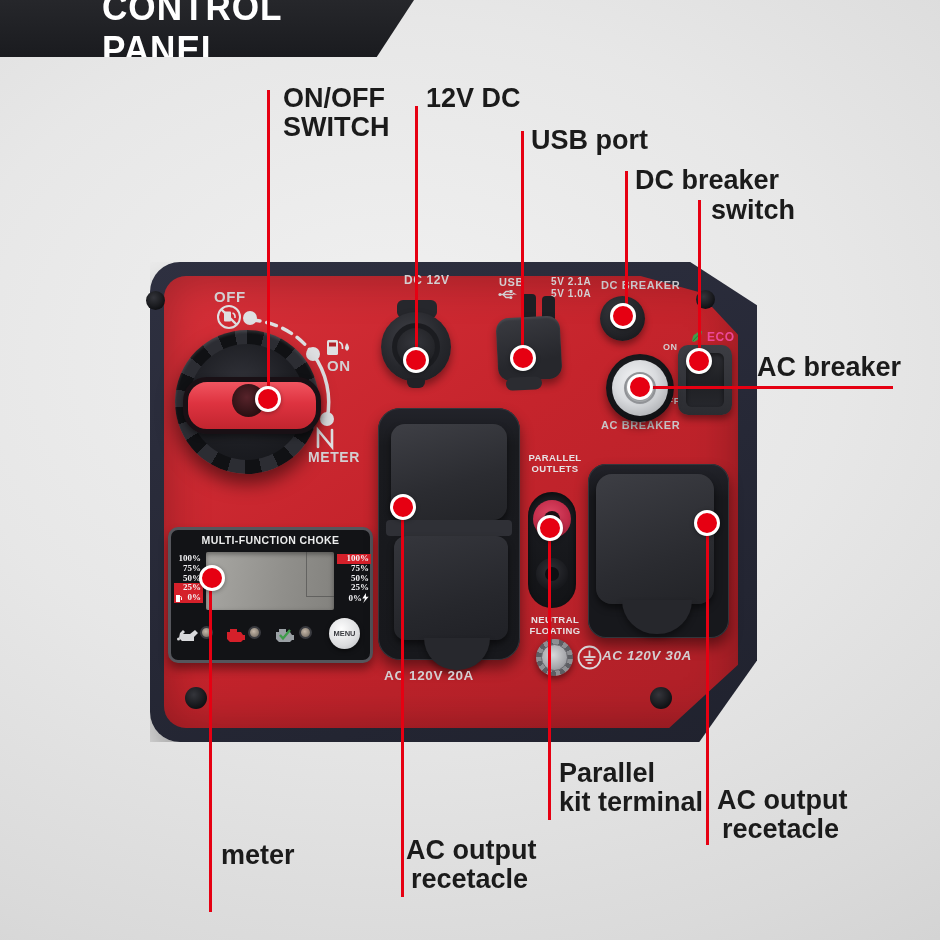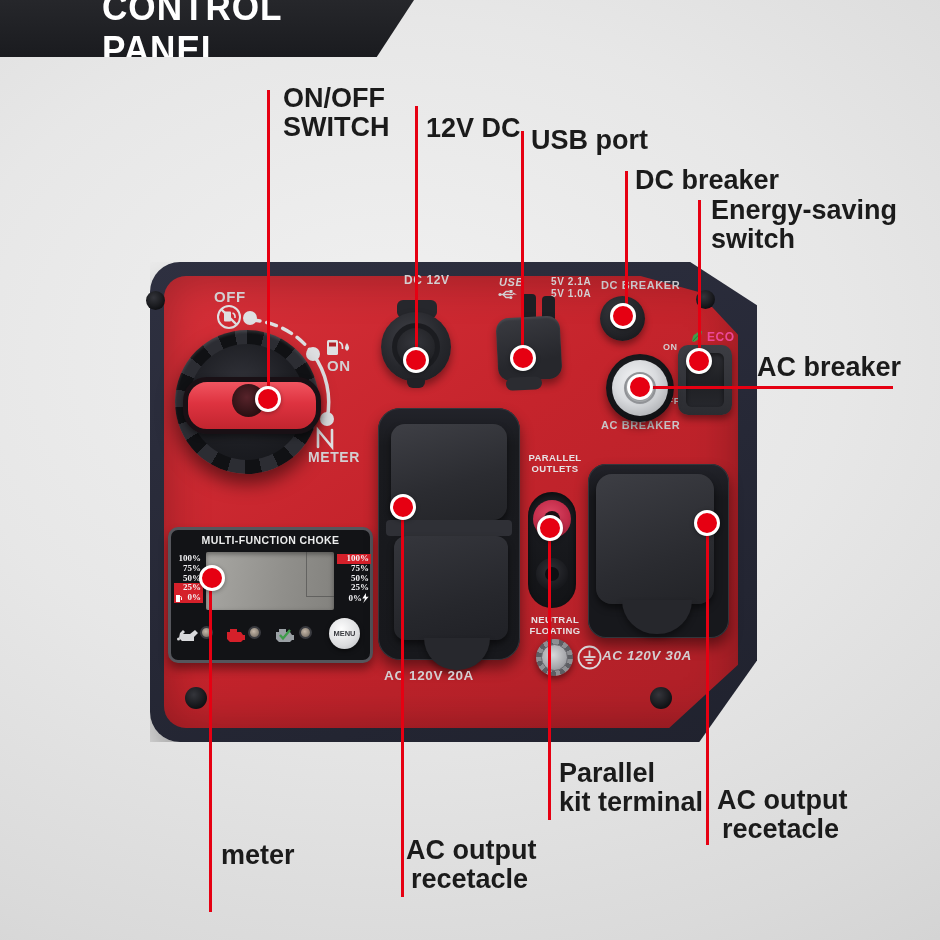--- a/index.html
+++ b/index.html
@@ -182,21 +182,21 @@
 <div class="ptext" style="left:327px;top:357px;font-size:15px;">ON</div>
 <div class="ptext" style="left:308px;top:449px;font-size:14px;">METER</div>
 
 <div class="ptext" style="left:404px;top:273px;font-size:12px;">DC 12V</div>
 <div class="dc12-hinge"></div>
 <div class="dc12-body">
   <div class="dc12-face"></div>
 </div>
 <div class="dc12-notch"></div>
 
-<div class="ptext" style="left:499px;top:276px;font-size:11px;font-style:italic;">USB</div>
+<div class="ptext" style="left:499px;top:276px;font-size:11px;">USB</div>
 <svg style="position:absolute;left:498px;top:289px;z-index:6;" width="20" height="11">
   <g stroke="#d3cfd1" stroke-width="1.4" fill="none">
     <line x1="2" y1="5.5" x2="15" y2="5.5"></line>
     <path d="M5,5.5 L8,2.5 H11.5"></path>
     <path d="M5,5.5 L8,8.5 H11.5"></path>
   </g>
   <circle cx="2" cy="5.5" r="1.6" fill="#d3cfd1"></circle>
   <rect x="11.5" y="1" width="3" height="3" fill="#d3cfd1"></rect>
   <circle cx="12.8" cy="8.5" r="1.6" fill="#d3cfd1"></circle>
   <path d="M15,5.5 l4,0 -4,-2 z" fill="#d3cfd1"></path>
@@ -340,31 +340,30 @@
 <div class="dot" style="left:627px;top:374px;"></div>
 <div class="dot" style="left:199px;top:565px;"></div>
 <div class="dot" style="left:390px;top:494px;"></div>
 <div class="dot" style="left:537px;top:515px;"></div>
 <div class="dot" style="left:694px;top:510px;"></div>
 
 <div class="callout" style="left:283px;top:84px;">
   <div>ON/OFF</div>
     <div>SWITCH</div>
 </div>
-<div class="callout" style="left:426px;top:114px;">
+<div class="callout" style="left:426px;top:84px;">
   <div>12V DC</div>
 </div>
 <div class="callout" style="left:531px;top:126px;">
   <div>USB port</div>
 </div>
 <div class="callout" style="left:635px;top:166px;">
   <div>DC breaker</div>
 </div>
 <div class="callout" style="left:711px;top:196px;">
-  <div>Energy-saving</div>
     <div>switch</div>
 </div>
 <div class="callout" style="left:757px;top:353px;">
   <div>AC breaker</div>
 </div>
 <div class="callout" style="left:221px;top:841px;">
     <div>meter</div>
 </div>
 <div class="callout" style="left:406px;top:836px;">
   <div>AC output</div>

